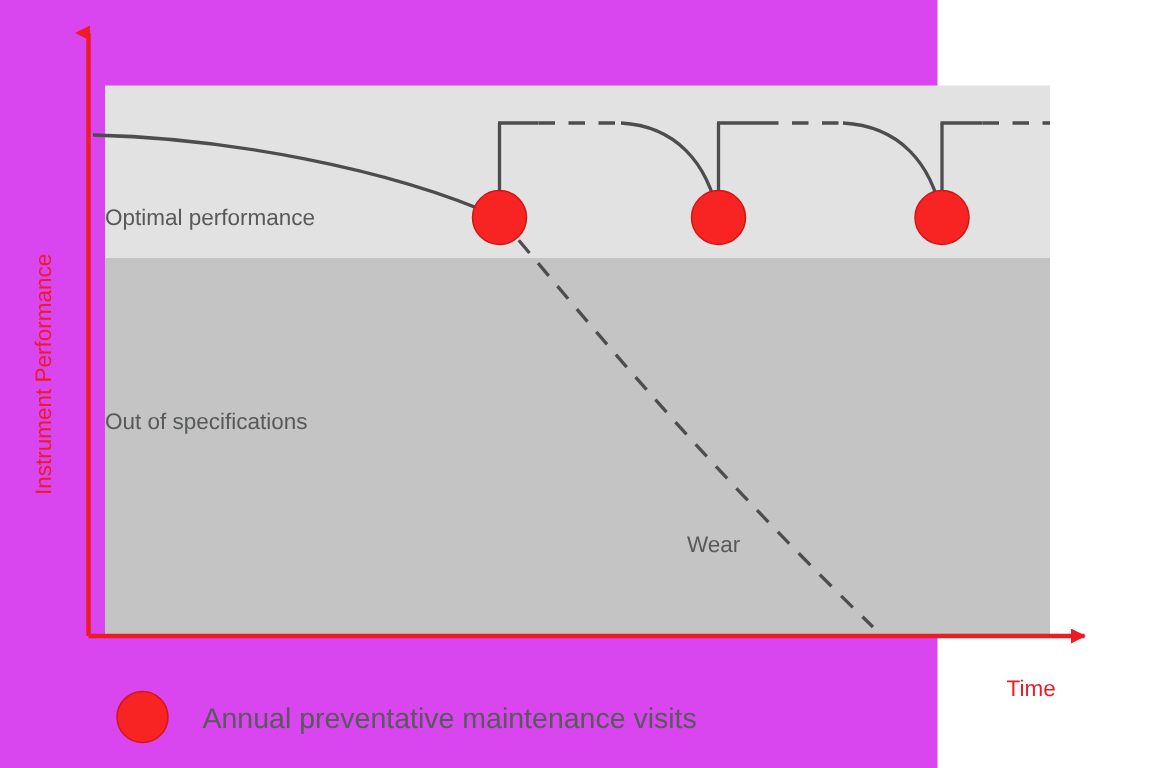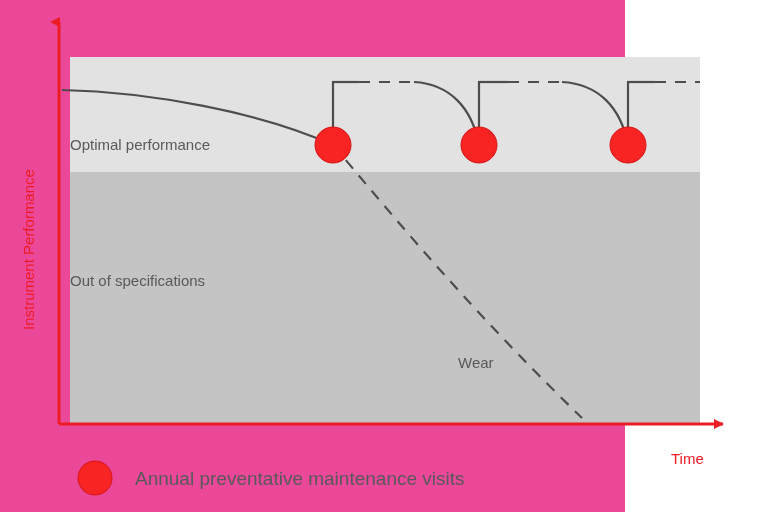--- a/index.html
+++ b/index.html
@@ -10,21 +10,21 @@
   body {
     width: 768px;
     height: 512px;
     overflow: hidden;
     font-family: "Liberation Sans", sans-serif;
   }
   #stage {
     position: relative;
     width: 625px;
     height: 512px;
-    background: #ec4899;
+    background: #d946ef;
   }
   #chart-svg {
     position: absolute;
     left: 0;
     top: 0;
     width: 768px;
     height: 512px;
     display: block;
   }
   .svg-text {

